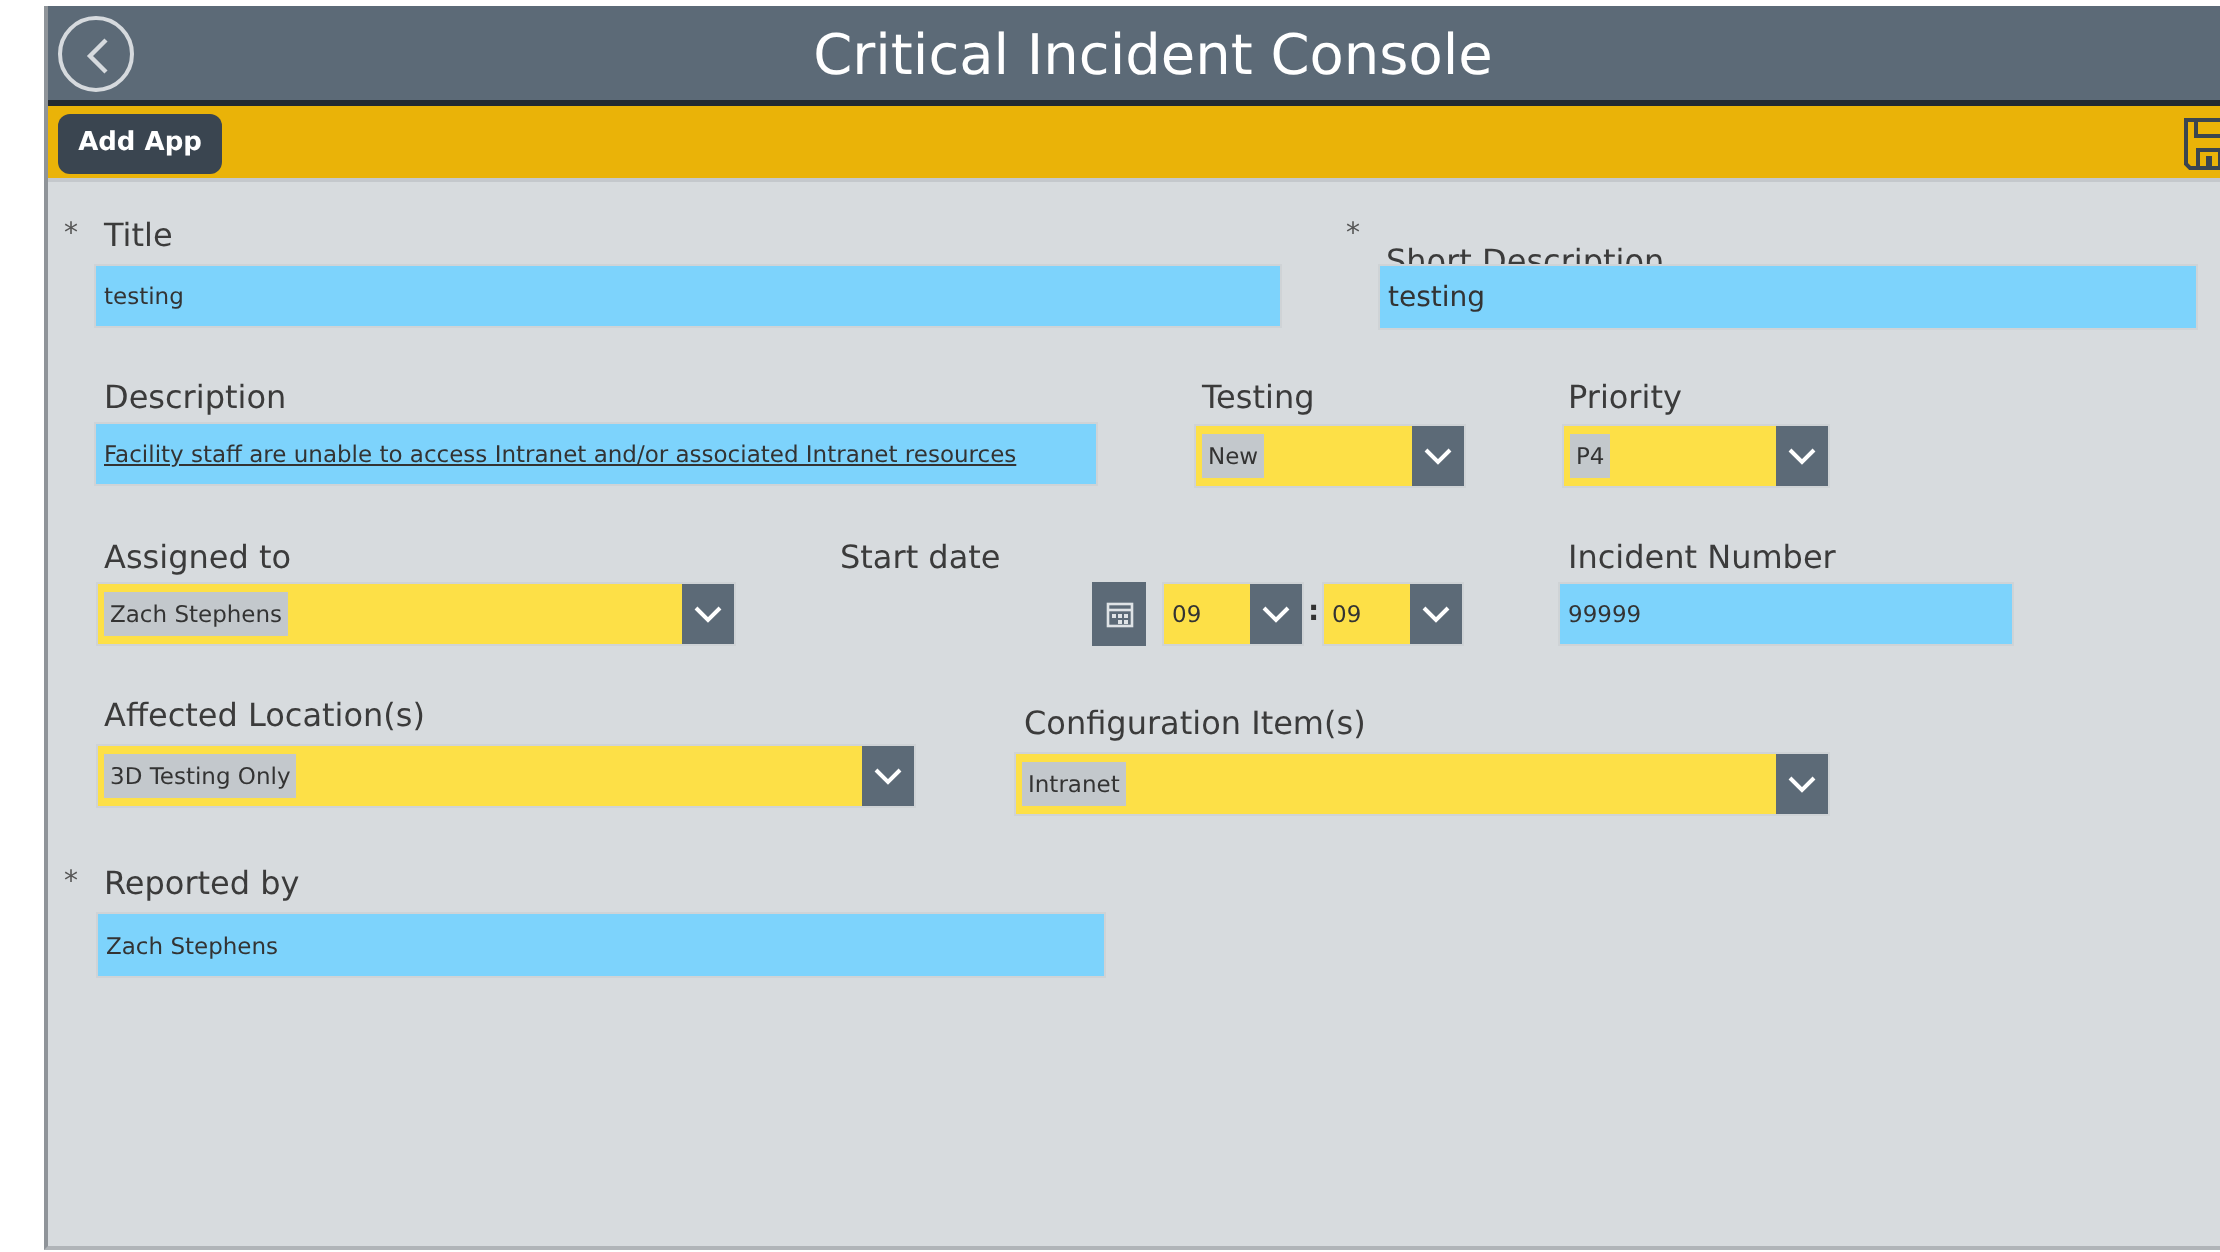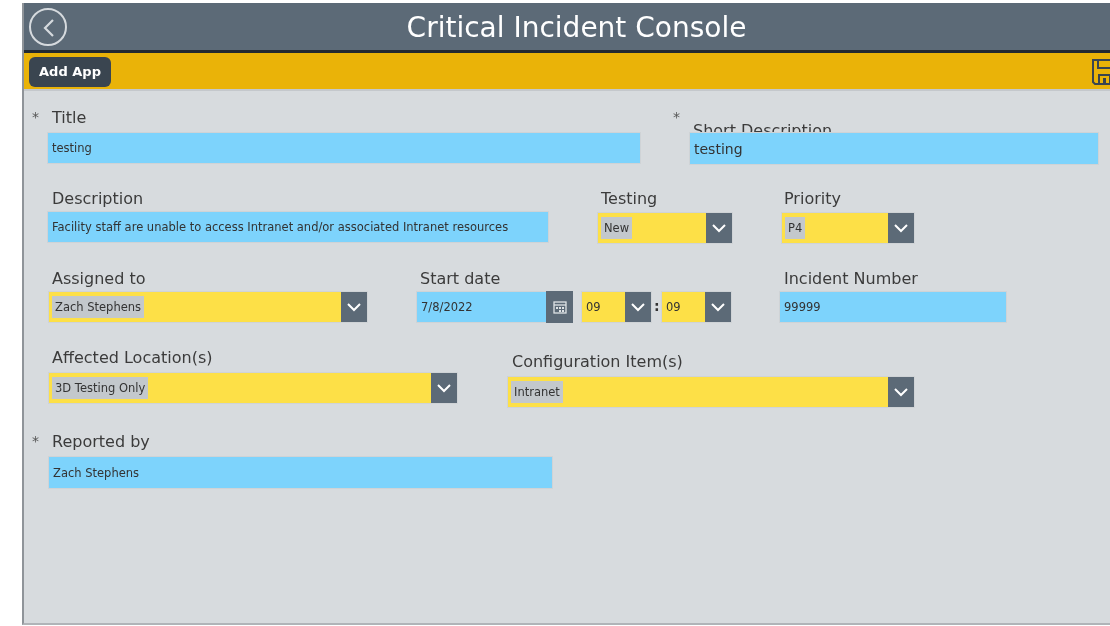--- a/index.html
+++ b/index.html
@@ -59,21 +59,21 @@
 
   <span class="req" style="left:8px; top:106px;">*</span>
   <span class="label" style="left:28px; top:105px;">Title</span>
   <div class="input" style="left:23px; top:129px; width:594px; height:32px;">testing</div>
 
   <span class="req" style="left:649px; top:106px;">*</span>
   <span class="label" style="left:669px; top:118px;">Short Description</span>
   <div class="input big" style="left:665px; top:129px; width:410px; height:33px;">testing</div>
 
   <span class="label" style="left:28px; top:186px;">Description</span>
-  <div class="input" style="left:23px; top:208px; width:502px; height:32px;">Facility staff are unable to access Intranet and/or associated Intranet resources</div>
+  <div class="input" style="left:23px; top:208px; width:502px; height:32px;text-decoration:underline;">Facility staff are unable to access Intranet and/or associated Intranet resources</div>
 
   <span class="label" style="left:577px; top:186px;">Testing</span>
   <div class="dropdown" style="left:573px; top:209px; width:136px; height:32px;">
     <span class="chip">New</span>
     <span class="chev">
         <svg width="14" height="9" viewBox="0 0 14 9">
           <polyline points="1,1 7,7 13,1" fill="none" stroke="#fff" stroke-width="2"></polyline>
         </svg>
       </span>
   </div>
@@ -92,21 +92,20 @@
   <div class="dropdown" style="left:24px; top:288px; width:320px; height:32px;">
     <span class="chip">Zach Stephens</span>
     <span class="chev">
         <svg width="14" height="9" viewBox="0 0 14 9">
           <polyline points="1,1 7,7 13,1" fill="none" stroke="#fff" stroke-width="2"></polyline>
         </svg>
       </span>
   </div>
 
   <span class="label" style="left:396px; top:266px;">Start date</span>
-  <div class="input" style="left:392px; top:288px; width:132px; height:32px;">7/8/2022</div>
   <div class="calbtn" style="left:522px; top:288px; width:27px; height:32px;">
     <svg width="14" height="13" viewBox="0 0 14 13">
       <rect x="1" y="1" width="12" height="11" fill="none" stroke="#dfe3e6" stroke-width="1.3"></rect>
       <line x1="1" y1="4" x2="13" y2="4" stroke="#dfe3e6" stroke-width="1.3"></line>
       <rect x="3" y="6" width="2" height="2" fill="#dfe3e6"></rect>
         <rect x="6" y="6" width="2" height="2" fill="#dfe3e6"></rect>
         <rect x="9" y="6" width="2" height="2" fill="#dfe3e6"></rect>
       <rect x="6" y="9" width="2" height="2" fill="#dfe3e6"></rect>
         <rect x="9" y="9" width="2" height="2" fill="#dfe3e6"></rect>
     </svg>

